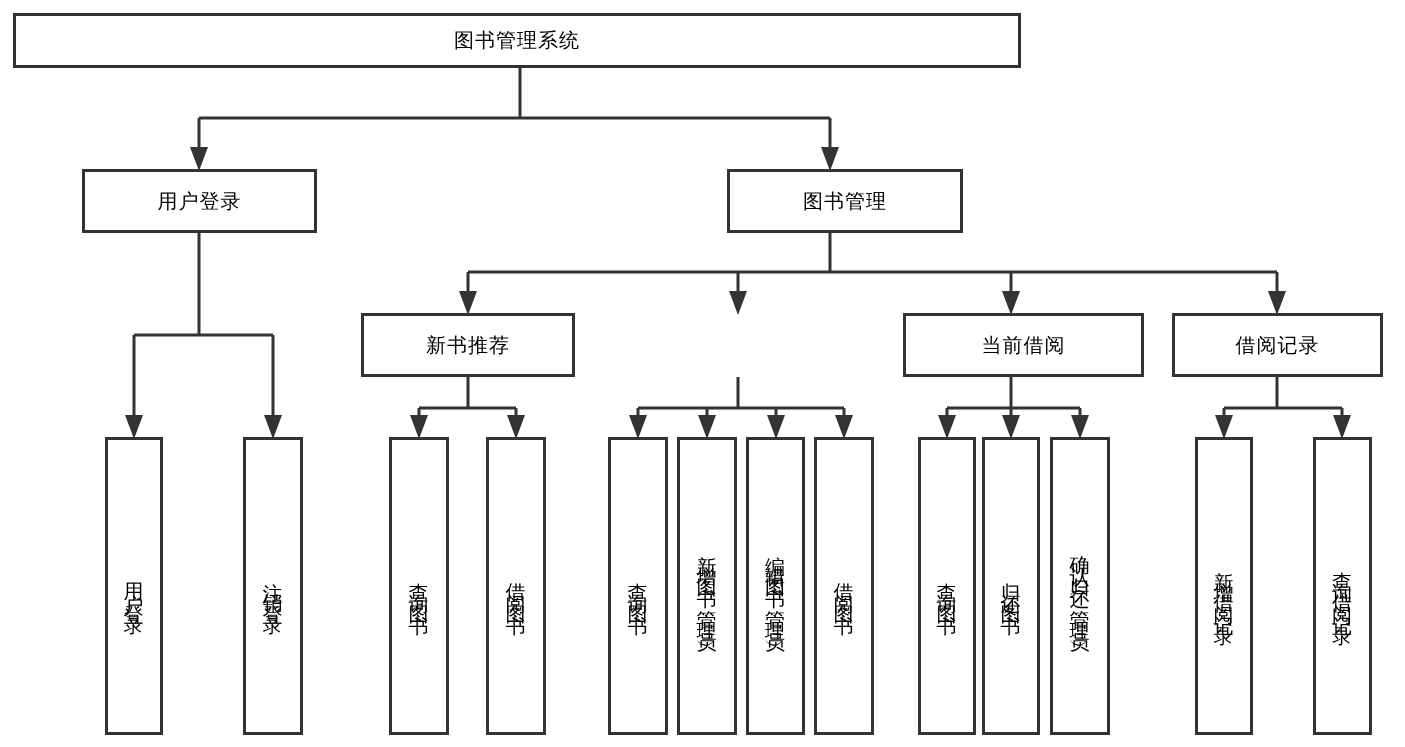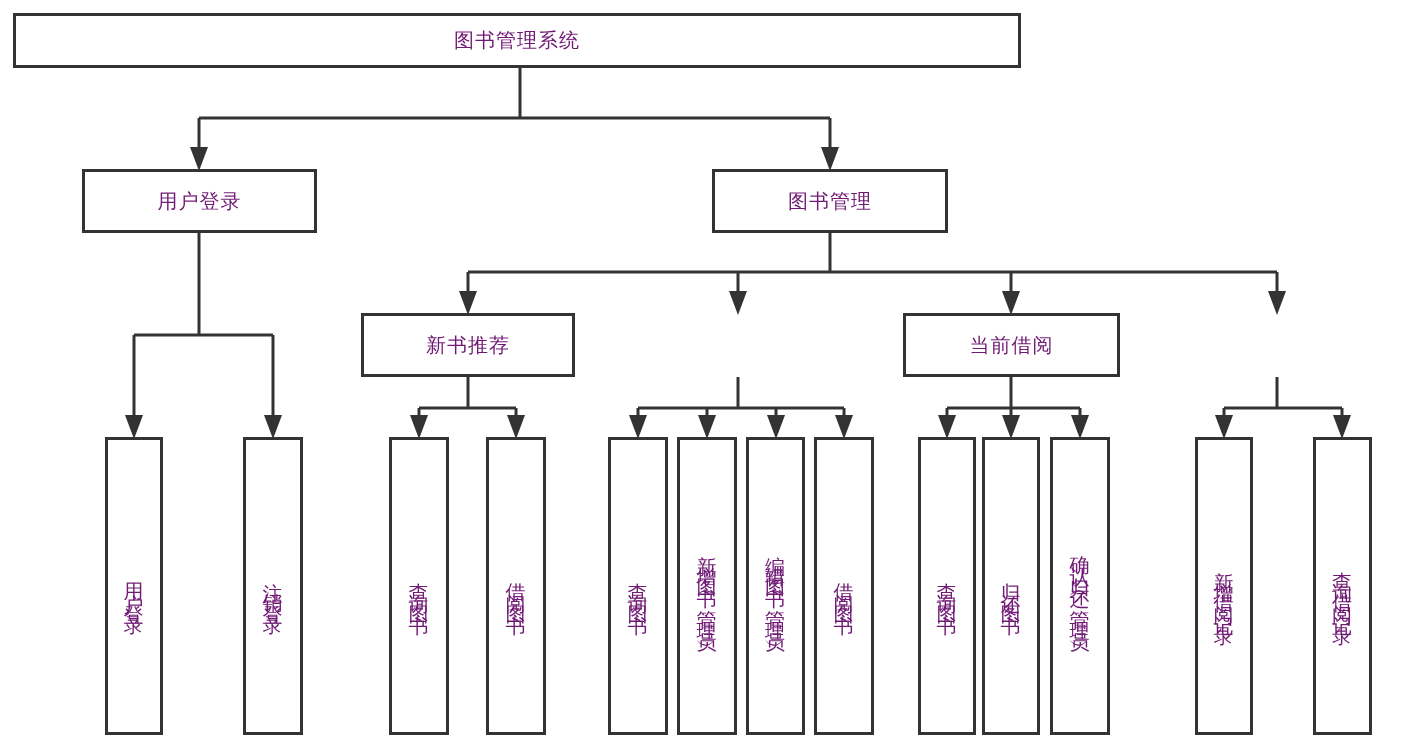--- a/index.html
+++ b/index.html
@@ -20,21 +20,21 @@
     left: 0;
     top: 0;
     z-index: 5;
     pointer-events: none;
   }
   .node {
     position: absolute;
     box-sizing: border-box;
     background: #ffffff;
     border: 3px solid #333333;
-    color: #701a75;
+    color: #000000;
     display: flex;
     align-items: center;
     justify-content: center;
     font-size: 20px;
     letter-spacing: 1px;
     z-index: 2;
     text-align: center;
   }
   .vnode {
     writing-mode: vertical-rl;
@@ -125,24 +125,25 @@
       <polygon points="1002,415 1020,415 1011,439"></polygon>
       <polygon points="1071,415 1089,415 1080,439"></polygon>
       <polygon points="1215,415 1233,415 1224,439"></polygon>
       <polygon points="1333,415 1351,415 1342,439"></polygon>
     </g>
   </svg>
 
   <div class="node" style="left:13px; top:13px; width:1008px; height:55px;">图书管理系统</div>
 
   <div class="node" style="left:82px; top:169px; width:235px; height:64px;">用户登录</div>
-  <div class="node" style="left:712px; top:169px; width:236px; height:64px;">图书管理</div>
+  <div class="node" style="left:727px; top:169px; width:236px; height:64px;">图书管理</div>
 
   <div class="node" style="left:361px; top:313px; width:214px; height:64px;">新书推荐</div>
-  <div class="node" style="left:903px; top:313px; width:217px; height:64px;">当前借阅</div>
+  <div class="node" style="left:903px; top:313px; width:241px; height:64px;">当前借阅</div>
+  <div class="node" style="left:1172px; top:313px; width:211px; height:64px;">借阅记录</div>
 
   <div class="node vnode" style="left:105px; top:437px; width:58px; height:298px;">用户登录</div>
   <div class="node vnode" style="left:243px; top:437px; width:60px; height:298px;">注销登录</div>
 
   <div class="node vnode" style="left:389px; top:437px; width:60px; height:298px;">查询图书</div>
   <div class="node vnode" style="left:486px; top:437px; width:60px; height:298px;">借阅图书</div>
 
   <div class="node vnode" style="left:608px; top:437px; width:60px; height:298px;">查询图书</div>
   <div class="node vnode" style="left:677px; top:437px; width:60px; height:298px;">新增图书（管理员）</div>
   <div class="node vnode" style="left:746px; top:437px; width:59px; height:298px;">编辑图书（管理员）</div>

